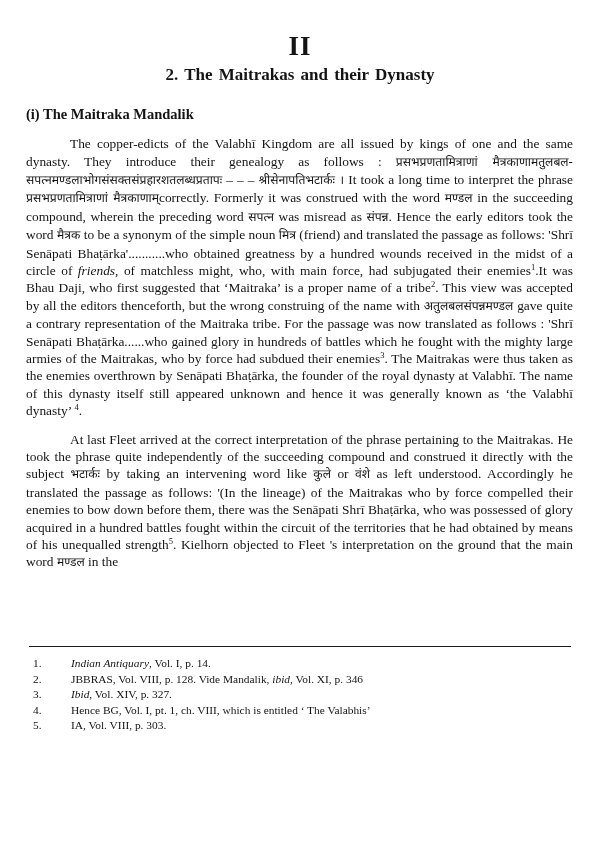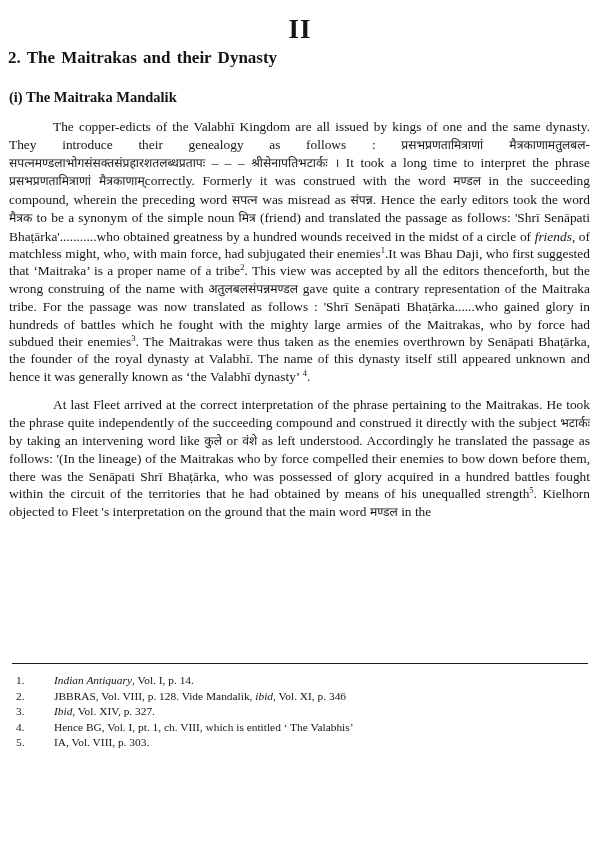--- a/index.html
+++ b/index.html
@@ -13,21 +13,21 @@
     height: 849px;
     font-family: "Liberation Serif", "DejaVu Serif", serif;
     color: #141414;
     position: relative;
     overflow: hidden;
   }
   .page {
     width: 600px;
     height: 757px;
     box-sizing: border-box;
-    padding: 0;
+    padding: 17px;
     position: relative;
     display: flex;
     flex-direction: column;
   }
   .content {
     padding: 10px 8px 0 8px;
     flex: 1 1 auto;
   }
 
   
@@ -43,21 +43,21 @@
   .chapter-title {
     text-align: center;
     font-size: 23px;
     font-weight: bold;
     letter-spacing: 0.6px;
     word-spacing: 5px;
     margin: 2px 0 4px 0;
     line-height: 1.2;
   }
   .section-title {
-    text-align: left;
+    text-align: center;
     font-size: 17px;
     font-weight: bold;
     word-spacing: 2px;
     margin: 2px 0 0 0;
     line-height: 1.25;
   }
   .subsection-title {
     font-size: 14.5px;
     font-weight: bold;
     margin: 20px 0 0 0;

